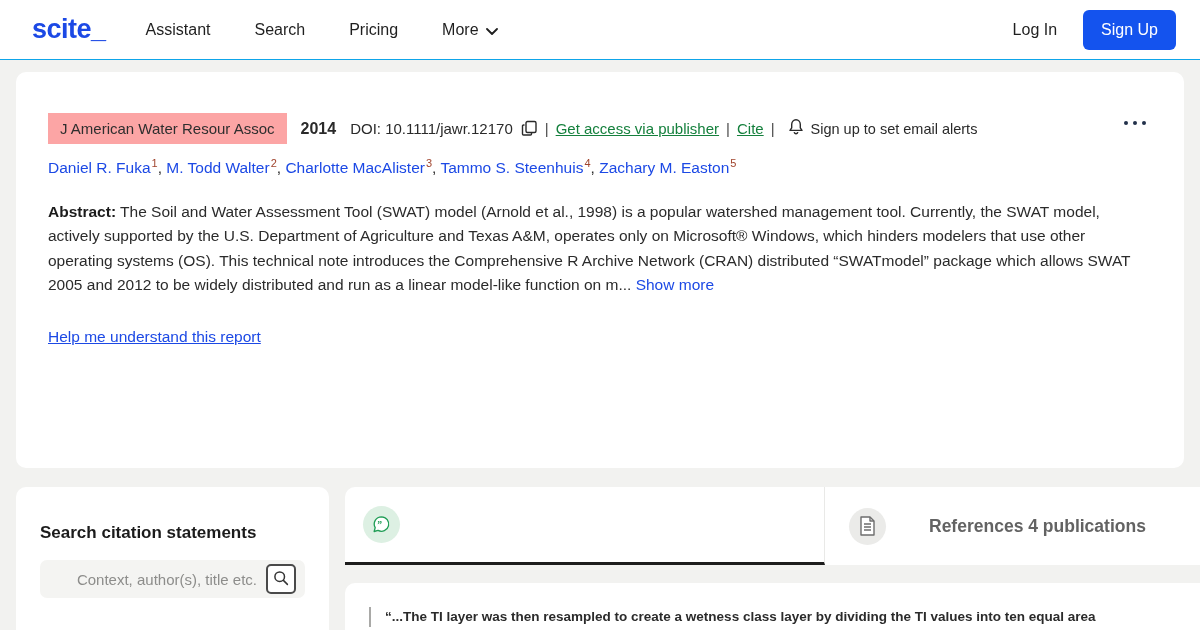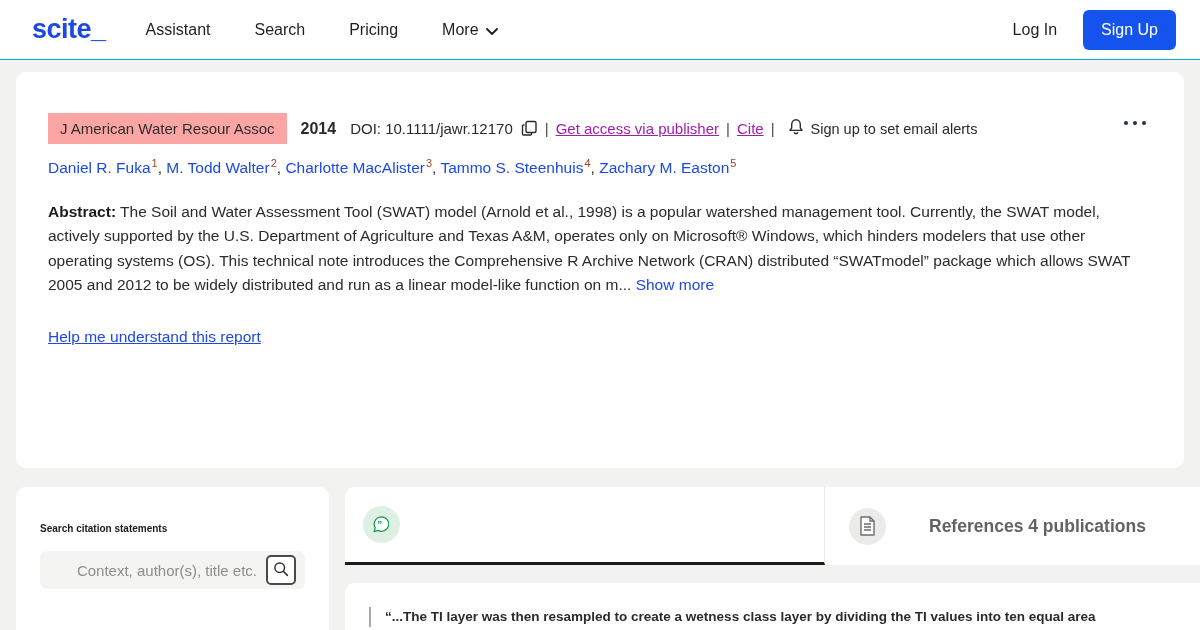--- a/index.html
+++ b/index.html
@@ -44,21 +44,21 @@
   .meta-row { display:flex; align-items:center; font-size:15px; color:#2a2a2a; position:relative; }
   .journal-badge {
     background:#fca5a5; border-radius:0; padding:7px 12px;
     font-size:15px; color:#2e2e2e; white-space:nowrap;
   }
   .meta-year { font-weight:700; font-size:16px; margin-left:14px; }
   .meta-doi { margin-left:14px; }
   .icon-btn { background:none; border:none; cursor:pointer; padding:0; display:flex; align-items:center; }
   .copy-icon { margin-left:8px; }
   .pipe { color:#4a4a4a; margin:0 7px; }
-  .meta-link { color:#a21caf; text-decoration:underline; font-size:15px; cursor:pointer; }
+  .meta-link { color:#15803d; text-decoration:underline; font-size:15px; cursor:pointer; }
   .bell { margin:0 7px 0 6px; }
   .alerts-label { font-size:14.5px; color:#2a2a2a; }
   .dots { position:absolute; right:4px; top:2px; display:flex; gap:5px; cursor:pointer; padding:6px 2px; }
   .dots i { width:4px; height:4px; border-radius:50%; background:#22304a; display:block; }
 
   .paper-title {
     margin-top:21px; font-size:28.5px; font-weight:700; line-height:1.31;
     color:#1b1b1b; max-width:1110px; letter-spacing:-0.2px;
   }
   .authors { margin-top:13px; font-size:15.5px; color:#2a2a2a; }
@@ -72,21 +72,21 @@
   .help-link {
     display:inline-block; margin-top:31px; font-size:15.5px;
     color:#1c49e5; text-decoration:underline; cursor:pointer;
   }
 
   
   .sidebar-card {
     position:absolute; left:16px; top:487px; width:313px; height:200px;
     background:#ffffff; border-radius:10px; padding:36px 24px 0 24px;
   }
-  .sidebar-title { font-size:10px; font-weight:700; color:#1b1b1b; }
+  .sidebar-title { font-size:17px; font-weight:700; color:#1b1b1b; }
   .search-box {
     margin-top:17px; position:relative; width:265px; height:38px;
     background:#f4f4f2; border-radius:7px; display:flex; align-items:center;
   }
   .search-input {
     flex:1; height:100%; background:transparent; border:none; outline:none;
     font-size:15px; color:#2a2a2a; padding:0 48px 0 12px; text-align:right;
     font-family:"Liberation Sans", sans-serif;
   }
   .search-input::placeholder { color:#8d8d8b; text-align:right; }

